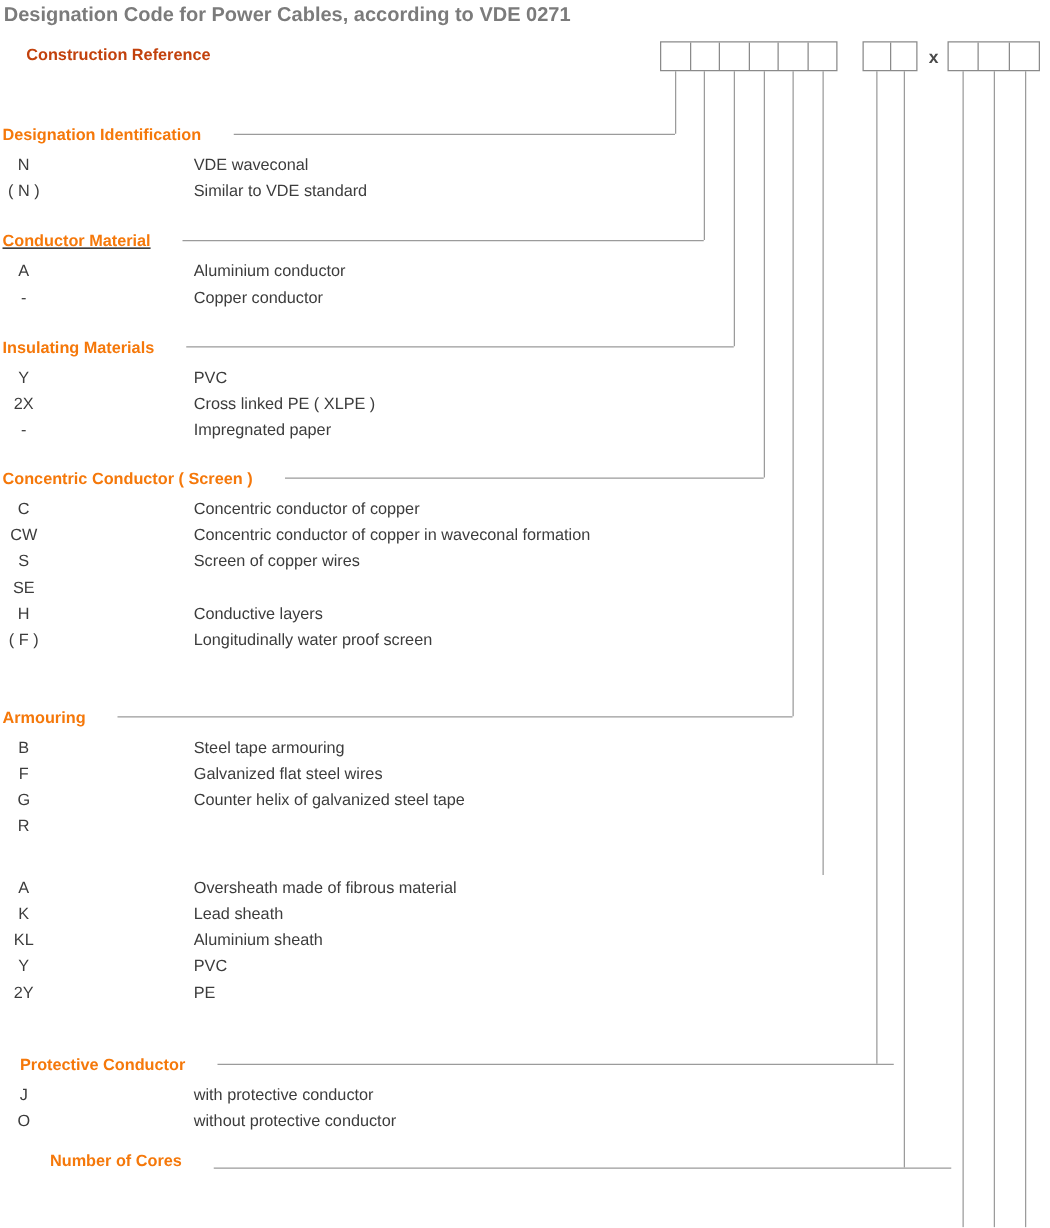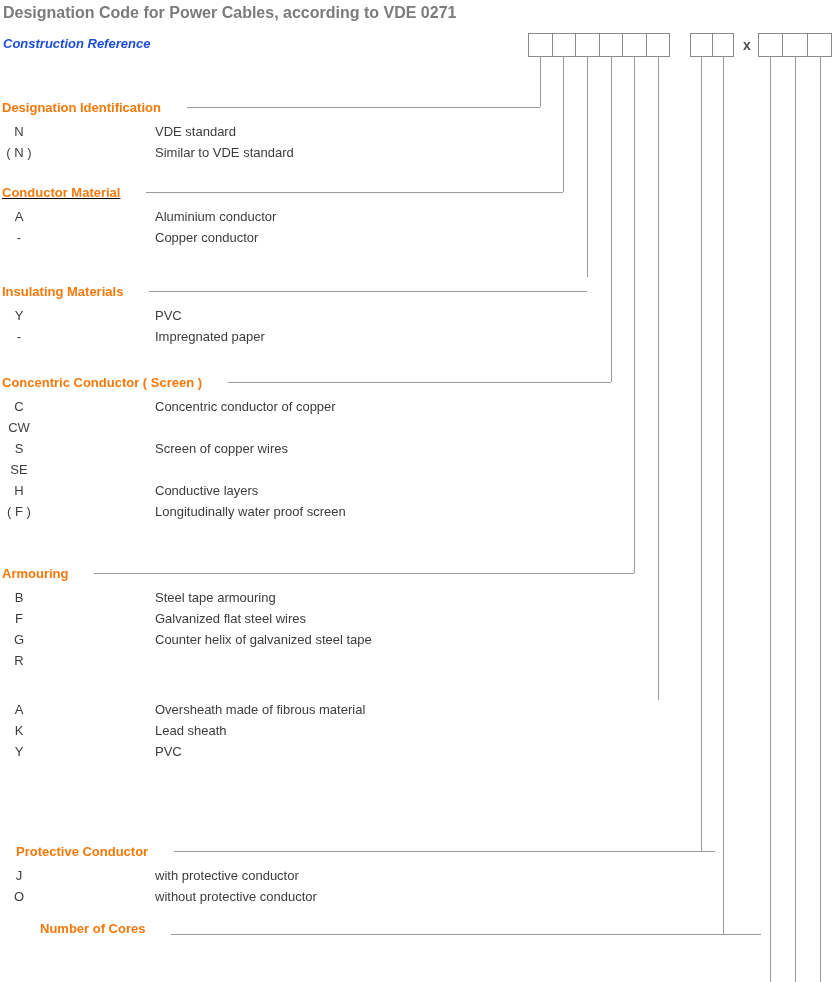--- a/index.html
+++ b/index.html
@@ -5,22 +5,22 @@
   html,body { margin:0; padding:0; background:#fff; }
   .canvas {
     position:relative; width:840px; height:982px; background:#ffffff;
     font-family:"Liberation Sans", sans-serif; overflow:hidden;
   }
   .title {
     position:absolute; left:3px; top:4px;
     font-size:16px; font-weight:bold; color:#7b7b7b; white-space:nowrap;
   }
   .constr-ref {
-    position:absolute; left:3px; top:36px;
-    font-size:13px; font-weight:bold; color:#1d4ed8; white-space:nowrap;font-style:italic;
+    position:absolute; left:21px; top:36px;
+    font-size:13px; font-weight:bold; color:#c2410c; white-space:nowrap;
   }
   
   .boxgroup {
     position:absolute; top:33px; height:24px; box-sizing:border-box;
     border:1px solid #8a8a8a; display:flex; background:#fff;
   }
   .boxgroup .cell { flex:1; border-right:1px solid #8a8a8a; }
   .boxgroup .cell:last-child { border-right:none; }
   .mult {
     position:absolute; top:37px; left:737px; width:20px; text-align:center;
@@ -83,21 +83,21 @@
   <div class="vline" style="left:820px; top:57px; height:925px;"></div>
 
   <div class="section" style="top:100px;">
     <div class="head" style="width:538px;">
       <span class="heading">Designation Identification</span>
       <div class="hline"></div>
     </div>
     <div class="rows">
       <div class="row">
         <span class="code">N</span>
-        <span class="desc">VDE standard</span>
+        <span class="desc">VDE waveconal</span>
       </div>
       <div class="row">
         <span class="code">( N )</span>
         <span class="desc">Similar to VDE standard</span>
       </div>
     </div>
   </div>
 
   <div class="section" style="top:185px;">
     <div class="head" style="width:561px;text-decoration:underline;">
@@ -109,49 +109,54 @@
         <span class="code">A</span>
         <span class="desc">Aluminium conductor</span>
       </div>
       <div class="row">
         <span class="code">-</span>
         <span class="desc">Copper conductor</span>
       </div>
     </div>
   </div>
 
-  <div class="section" style="top:284px;">
+  <div class="section" style="top:270px;">
     <div class="head" style="width:585px;">
       <span class="heading">Insulating Materials</span>
       <div class="hline"></div>
     </div>
     <div class="rows">
       <div class="row">
         <span class="code">Y</span>
         <span class="desc">PVC</span>
+      </div>
+      <div class="row">
+        <span class="code">2X</span>
+        <span class="desc">Cross linked PE ( XLPE )</span>
       </div>
       <div class="row">
         <span class="code">-</span>
         <span class="desc">Impregnated paper</span>
       </div>
     </div>
   </div>
 
   <div class="section" style="top:375px;">
     <div class="head" style="width:609px;">
       <span class="heading">Concentric Conductor ( Screen )</span>
       <div class="hline"></div>
     </div>
     <div class="rows">
       <div class="row">
         <span class="code">C</span>
         <span class="desc">Concentric conductor of copper</span>
       </div>
       <div class="row">
         <span class="code">CW</span>
+        <span class="desc">Concentric conductor of copper in waveconal formation</span>
       </div>
       <div class="row">
         <span class="code">S</span>
         <span class="desc">Screen of copper wires</span>
       </div>
       <div class="row">
         <span class="code">SE</span>
       </div>
       <div class="row">
         <span class="code">H</span>
@@ -192,22 +197,30 @@
     <div class="rows">
       <div class="row">
         <span class="code">A</span>
         <span class="desc">Oversheath made of fibrous material</span>
       </div>
       <div class="row">
         <span class="code">K</span>
         <span class="desc">Lead sheath</span>
       </div>
       <div class="row">
+        <span class="code">KL</span>
+        <span class="desc">Aluminium sheath</span>
+      </div>
+      <div class="row">
         <span class="code">Y</span>
         <span class="desc">PVC</span>
+      </div>
+      <div class="row">
+        <span class="code">2Y</span>
+        <span class="desc">PE</span>
       </div>
     </div>
   </div>
 
   <div class="section" style="top:844px;">
     <div class="head" style="width:699px;padding-left:14px;">
       <span class="heading">Protective Conductor</span>
       <div class="hline"></div>
     </div>
     <div class="rows">

